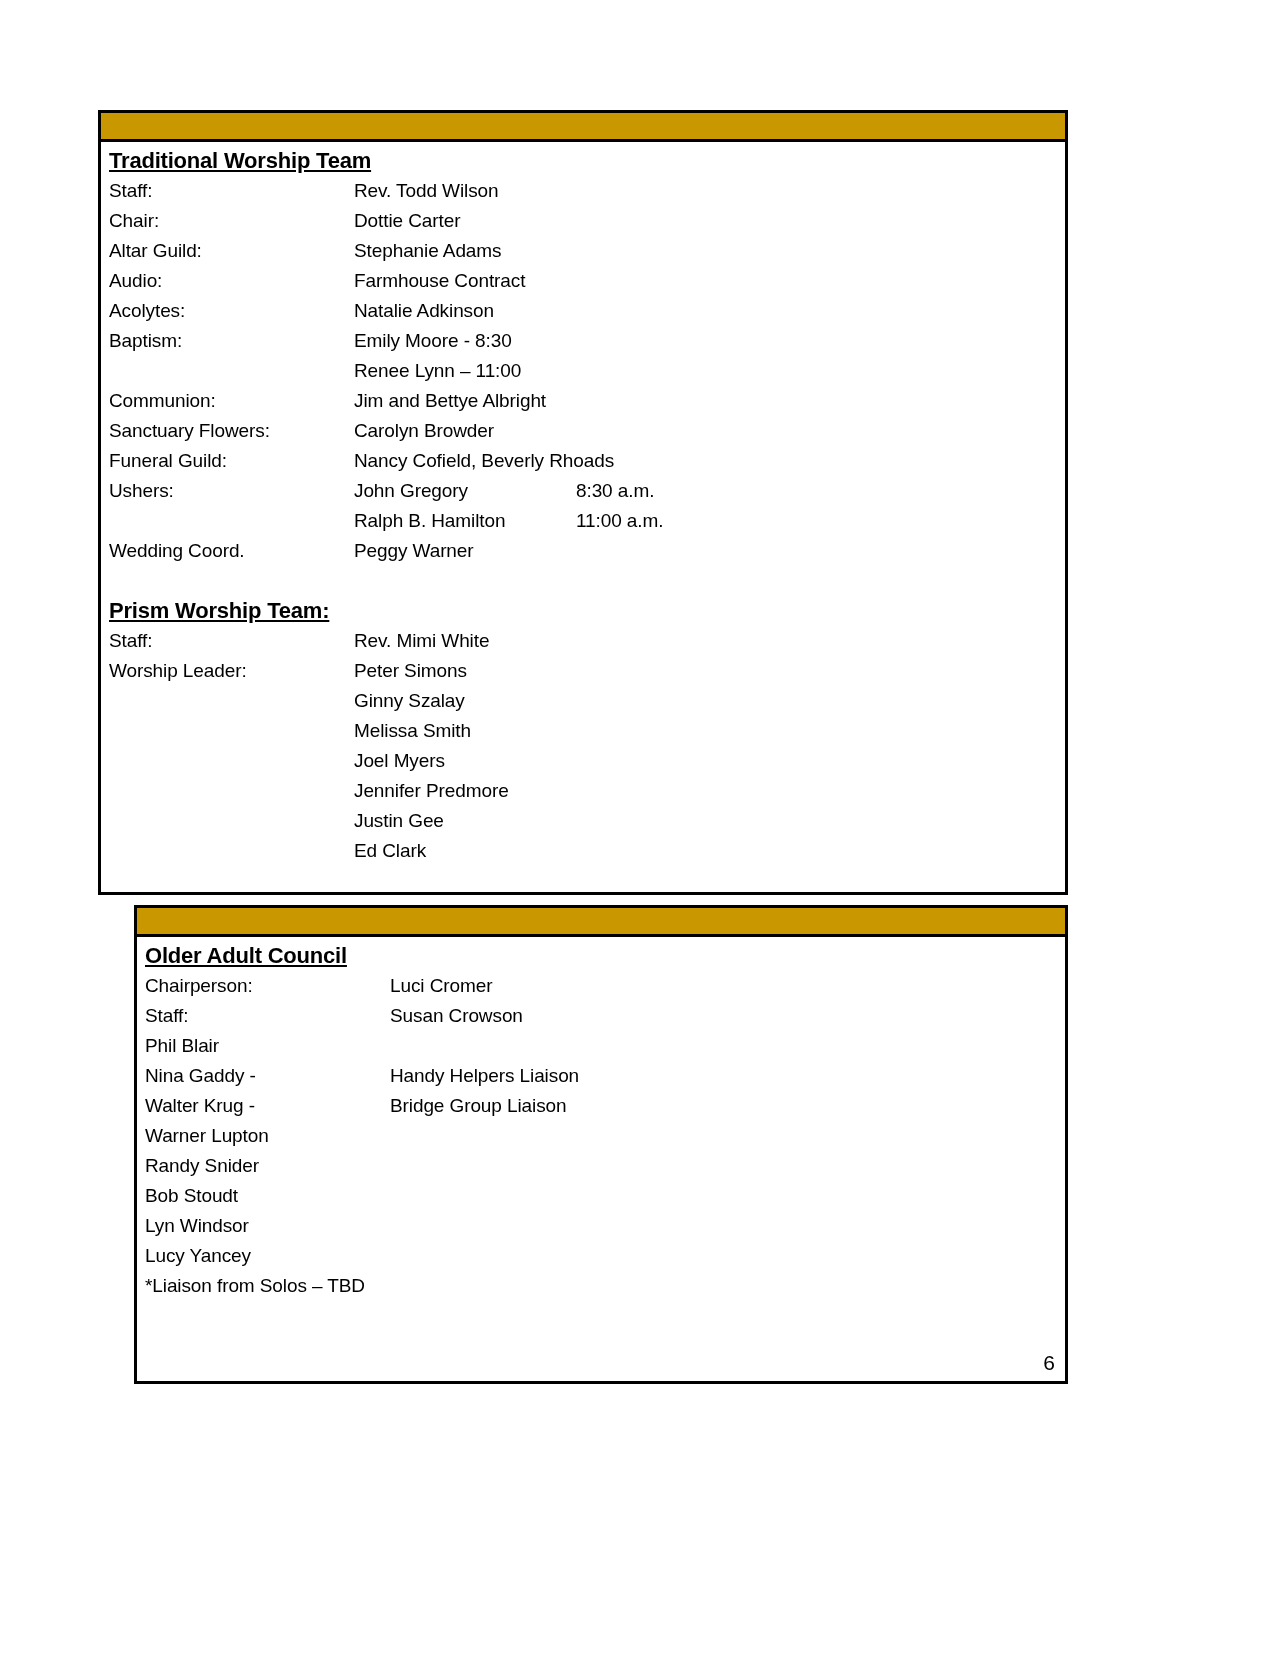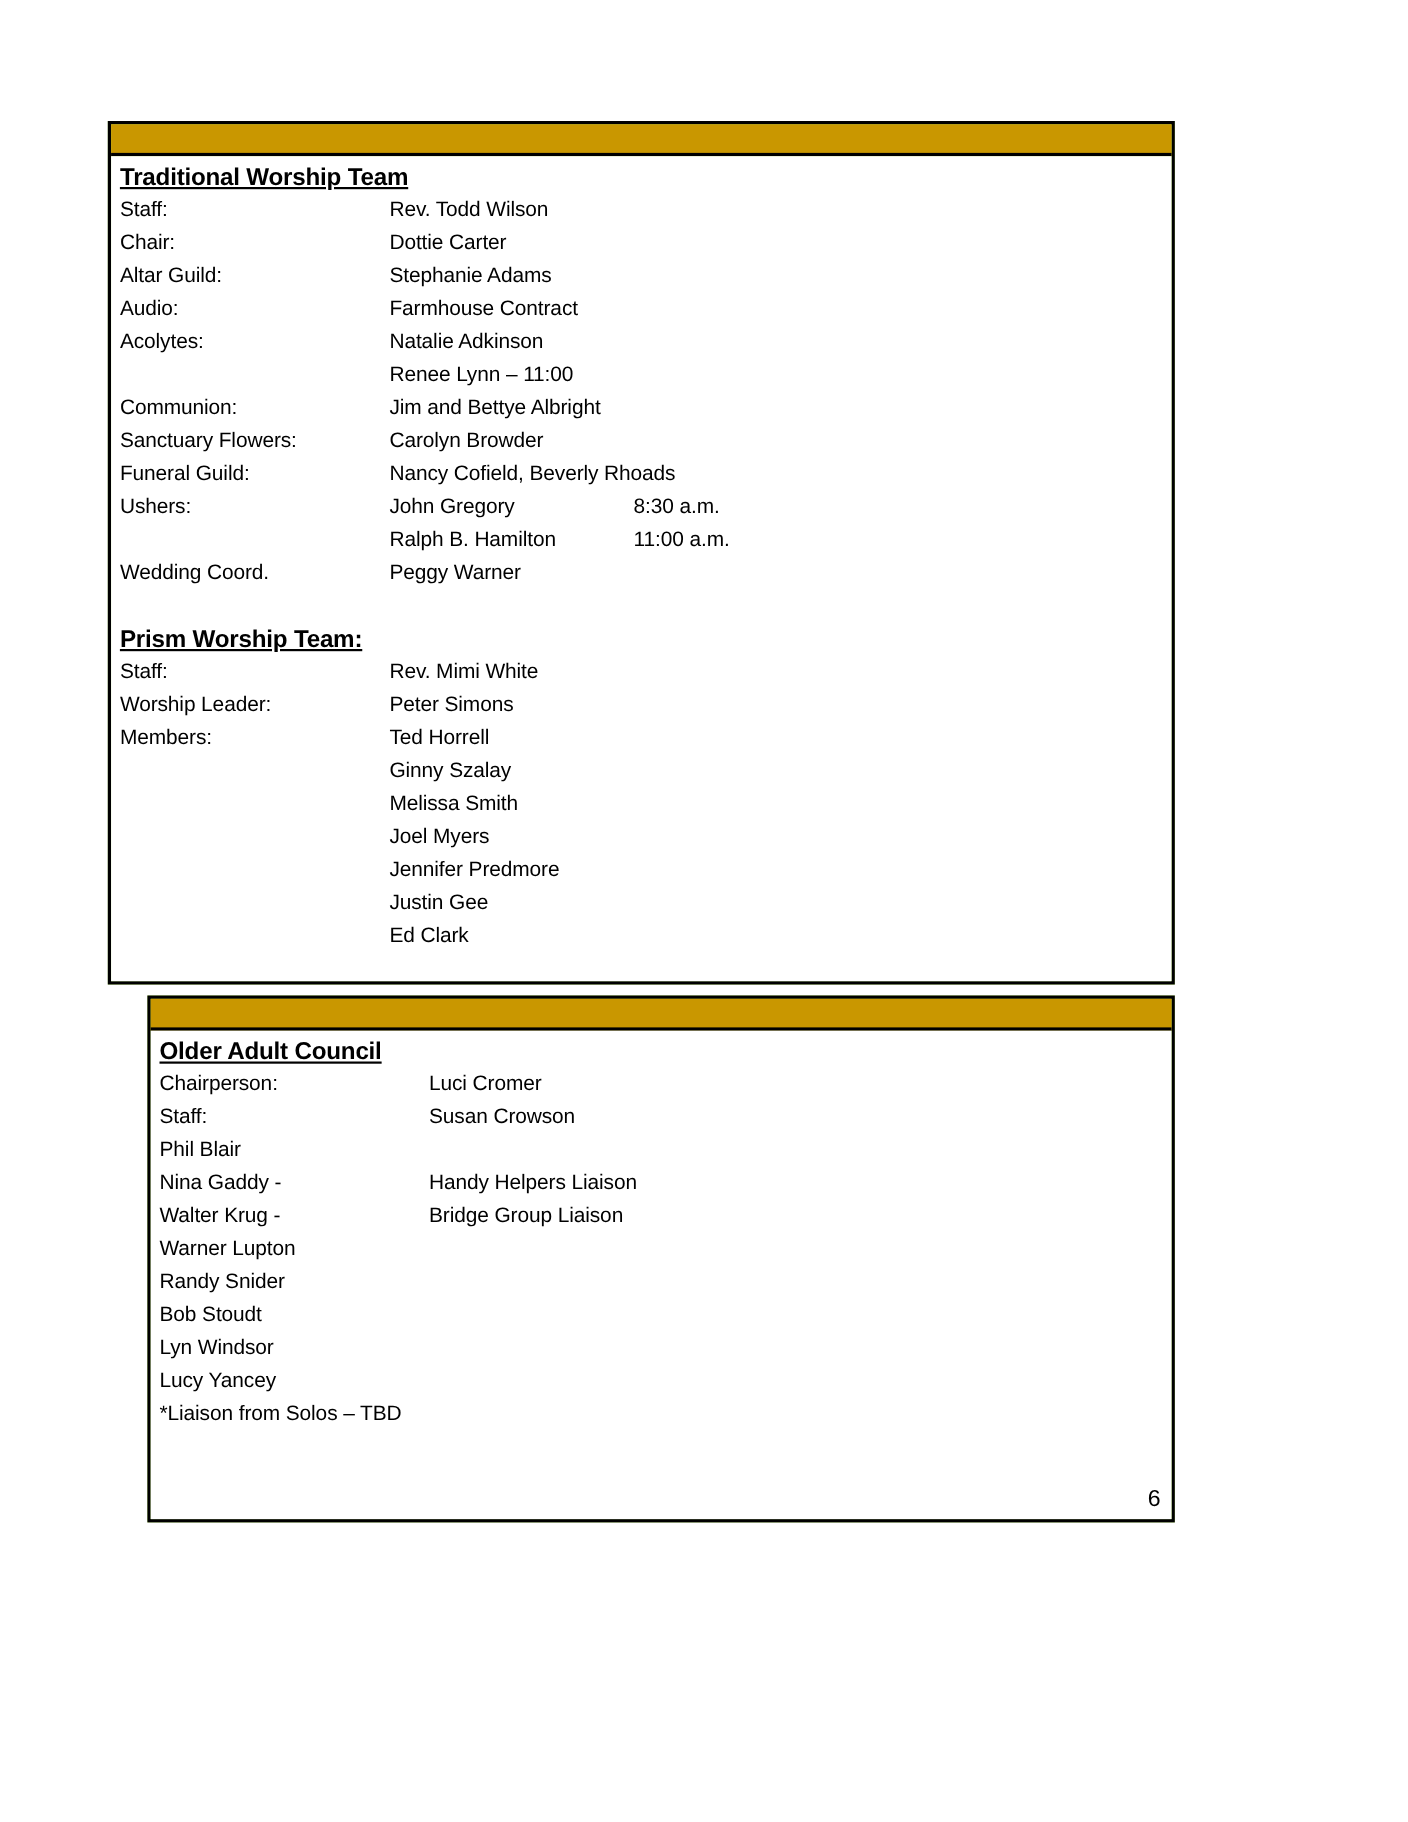--- a/index.html
+++ b/index.html
@@ -18,21 +18,21 @@
   .page {
     position: absolute;
     left: 98px;
     top: 110px;
     width: 970px;
   }
 
   
   .block {
     border: 3px solid #000000;
-    background: #bef264;
+    background: #f9a8d4;
     box-sizing: border-box;
   }
   .block + .block {
     margin-top: 10px;
     margin-left: 36px;
   }
   .gold-bar {
     height: 26px;
     background: #C99700;
     border-bottom: 3px solid #000000;
@@ -123,20 +123,25 @@
           <span class="col-label">Audio:</span>
           <span class="col-value">Farmhouse Contract</span>
           <span class="col-extra"></span>
         </div>
         <div class="row">
           <span class="col-label">Acolytes:</span>
           <span class="col-value">Natalie Adkinson</span>
           <span class="col-extra"></span>
         </div>
         <div class="row">
+          <span class="col-label">Baptism:</span>
+          <span class="col-value">Emily Moore - 8:30</span>
+          <span class="col-extra"></span>
+        </div>
+        <div class="row">
           <span class="col-label"></span>
           <span class="col-value">Renee Lynn – 11:00</span>
           <span class="col-extra"></span>
         </div>
         <div class="row">
           <span class="col-label">Communion:</span>
           <span class="col-value">Jim and Bettye Albright</span>
           <span class="col-extra"></span>
         </div>
         <div class="row">
@@ -175,25 +180,20 @@
           <span class="col-label">Staff:</span>
           <span class="col-value">Rev. Mimi White</span>
           <span class="col-extra"></span>
         </div>
         <div class="row">
           <span class="col-label">Worship Leader:</span>
           <span class="col-value">Peter Simons</span>
           <span class="col-extra"></span>
         </div>
         <div class="row">
-          <span class="col-label">Members:</span>
-          <span class="col-value">Ted Horrell</span>
-          <span class="col-extra"></span>
-        </div>
-        <div class="row">
           <span class="col-label"></span>
           <span class="col-value">Ginny Szalay</span>
           <span class="col-extra"></span>
         </div>
         <div class="row">
           <span class="col-label"></span>
           <span class="col-value">Melissa Smith</span>
           <span class="col-extra"></span>
         </div>
         <div class="row">

